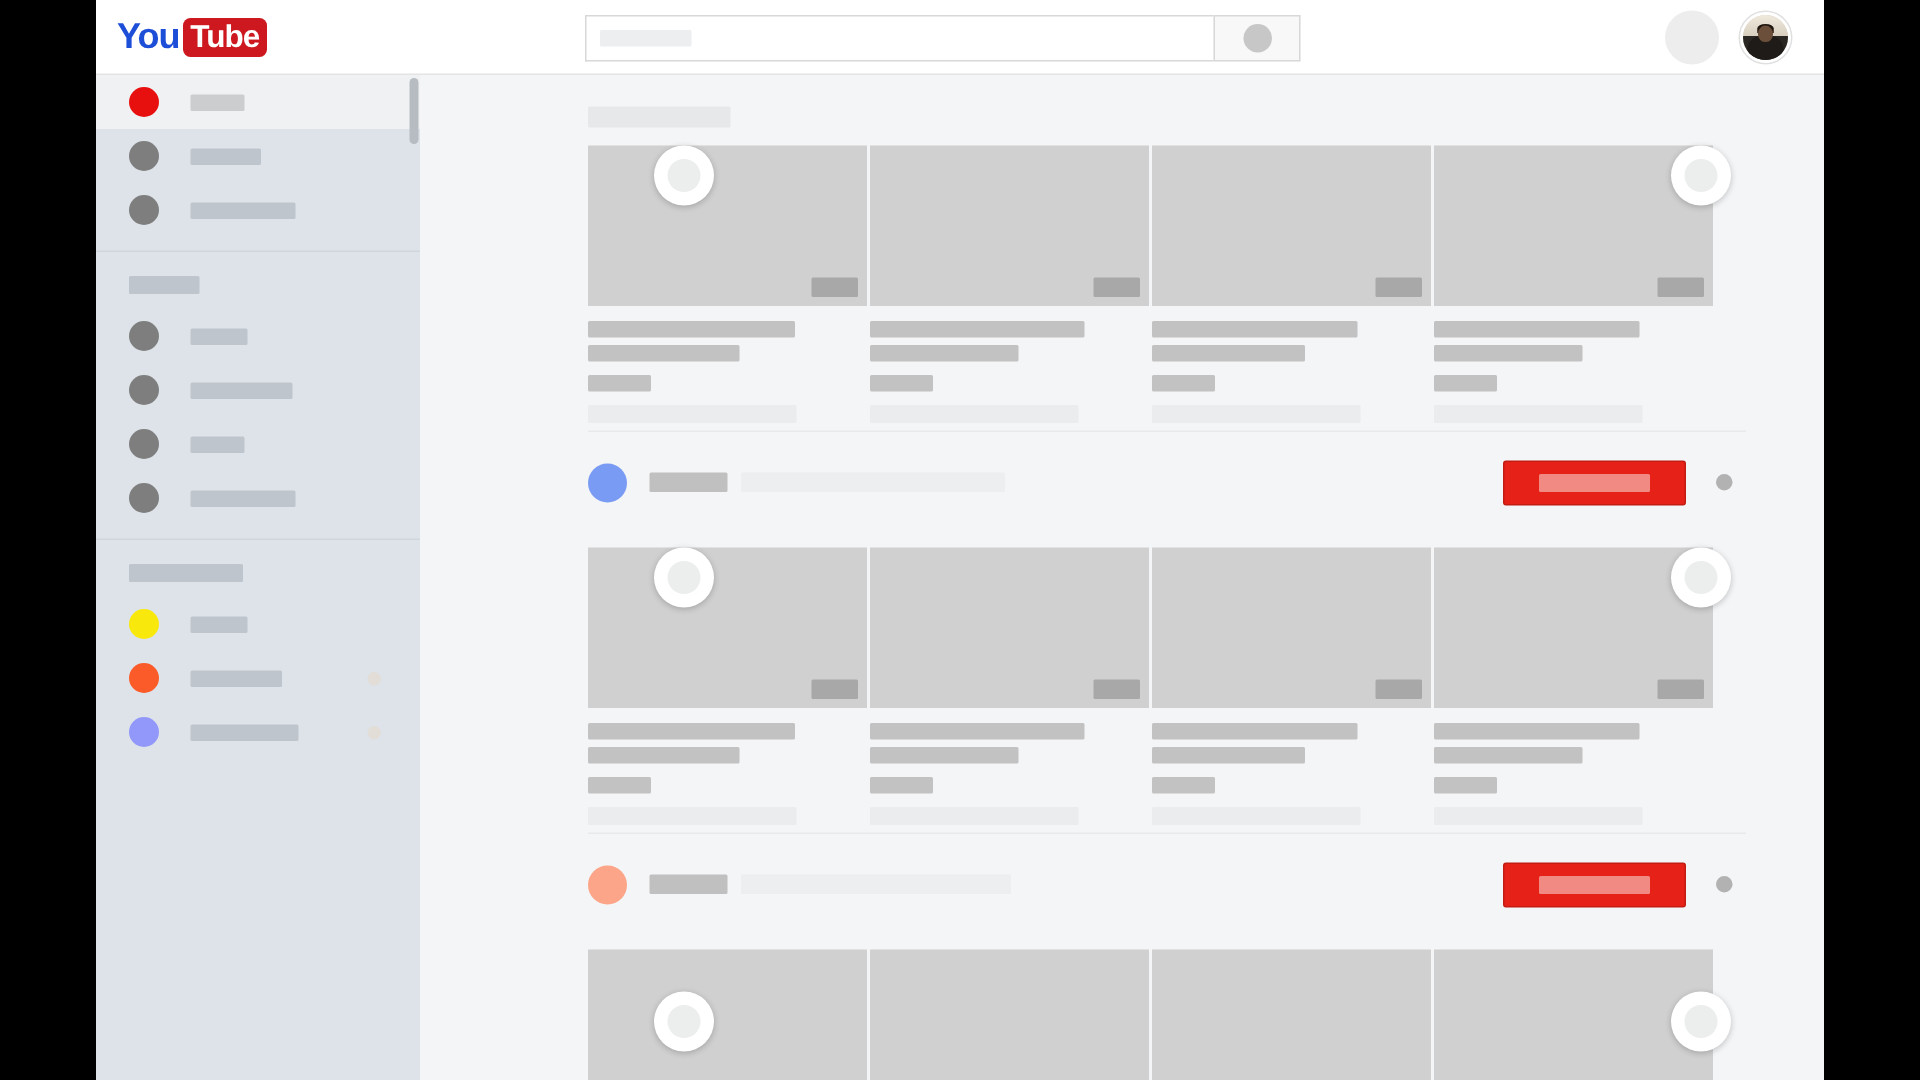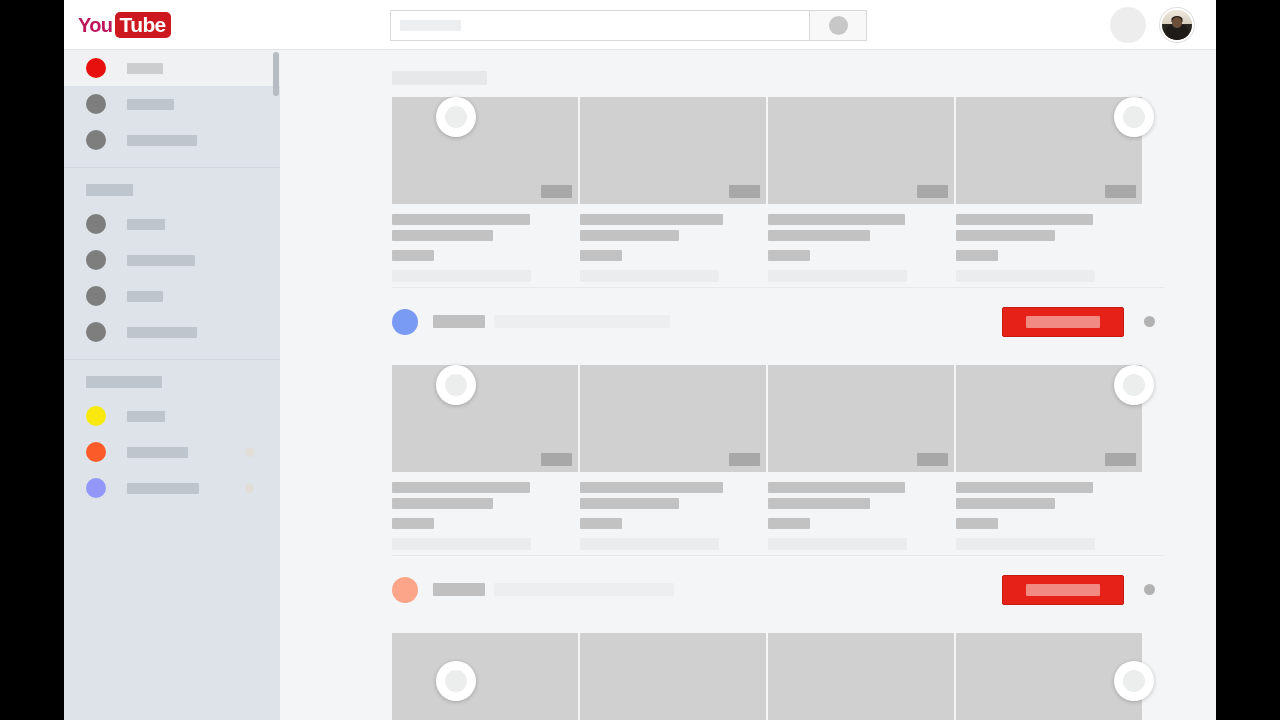--- a/index.html
+++ b/index.html
@@ -57,23 +57,23 @@
     left: 14px;
     top: 12px;
     display: flex;
     align-items: center;
     height: 26px;
     user-select: none;
   }
   .logo-you {
     font-family: "Liberation Sans", sans-serif;
     font-weight: bold;
-    font-size: 20px;
+    font-size: 24px;
     letter-spacing: -0.6px;
-    color: #be185d;
+    color: #1d4ed8;
     line-height: 1;
   }
   .logo-tube {
     margin-left: 2px;
     background: #cc181e;
     color: #ffffff;
     font-family: "Liberation Sans", sans-serif;
     font-weight: bold;
     font-size: 21px;
     letter-spacing: -0.6px;

